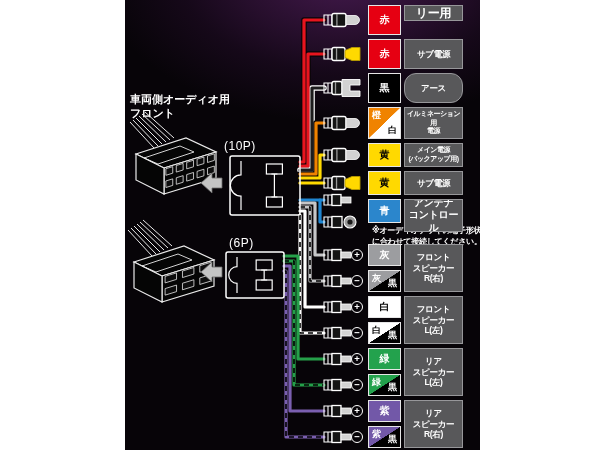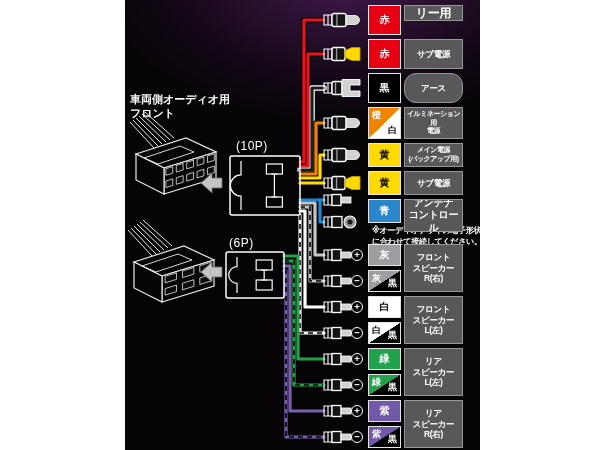--- a/index.html
+++ b/index.html
@@ -2,21 +2,21 @@
 <html><head>
 <meta charset="utf-8">
 <style>
   html,body{margin:0;padding:0;background:#ffffff;}
   #page{position:relative;width:600px;height:450px;background:#ffffff;overflow:hidden;
         font-family:"Liberation Sans","DejaVu Sans",sans-serif;}
   #diagram{position:absolute;left:125px;top:0;width:355px;height:450px;
      background:radial-gradient(ellipse 330px 200px at 62% -6%, rgba(122,44,138,.55), rgba(60,20,70,.28) 50%, rgba(8,4,9,0) 75%), #070408;}
   .jp{color:#ffffff;font-weight:bold;white-space:pre-line;position:absolute;}
   #connector-title{left:130px;top:92px;font-size:11px;line-height:1.3;}
-  #plug10-label{left:236px;top:139px;font-size:12px;font-weight:normal;letter-spacing:.5px;}
+  #plug10-label{left:224px;top:139px;font-size:12px;font-weight:normal;letter-spacing:.5px;}
   #plug6-label{left:229px;top:236px;font-size:12px;font-weight:normal;letter-spacing:.5px;}
   #bottom-note{left:128px;top:303px;font-size:11px;line-height:1.27;}
   #terminal-note{left:372px;top:226px;font-size:8px;line-height:1.35;letter-spacing:-0.3px;}
   #overlay{position:absolute;left:0;top:0;}
   .swatch{position:absolute;width:33px;box-sizing:border-box;border:1px solid #e6e6e6;
           display:flex;align-items:center;justify-content:center;
           font-size:10px;font-weight:bold;}
   .swatch.split{display:block;position:absolute;}
   .swatch .tl{position:absolute;top:1px;left:3px;font-size:9px;font-weight:bold;}
   .swatch .br{position:absolute;bottom:1px;right:3px;font-size:9px;font-weight:bold;}

